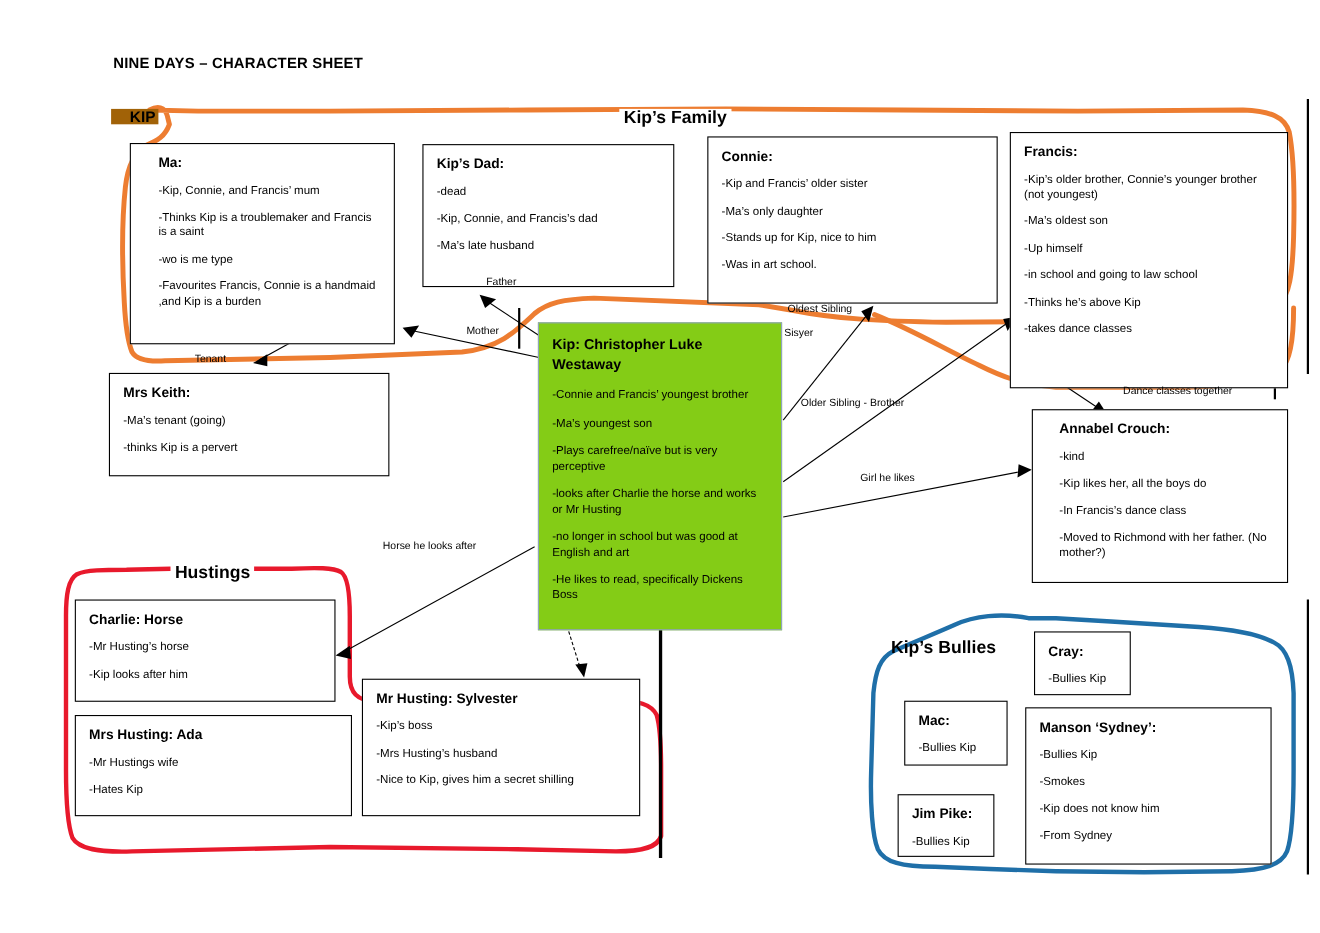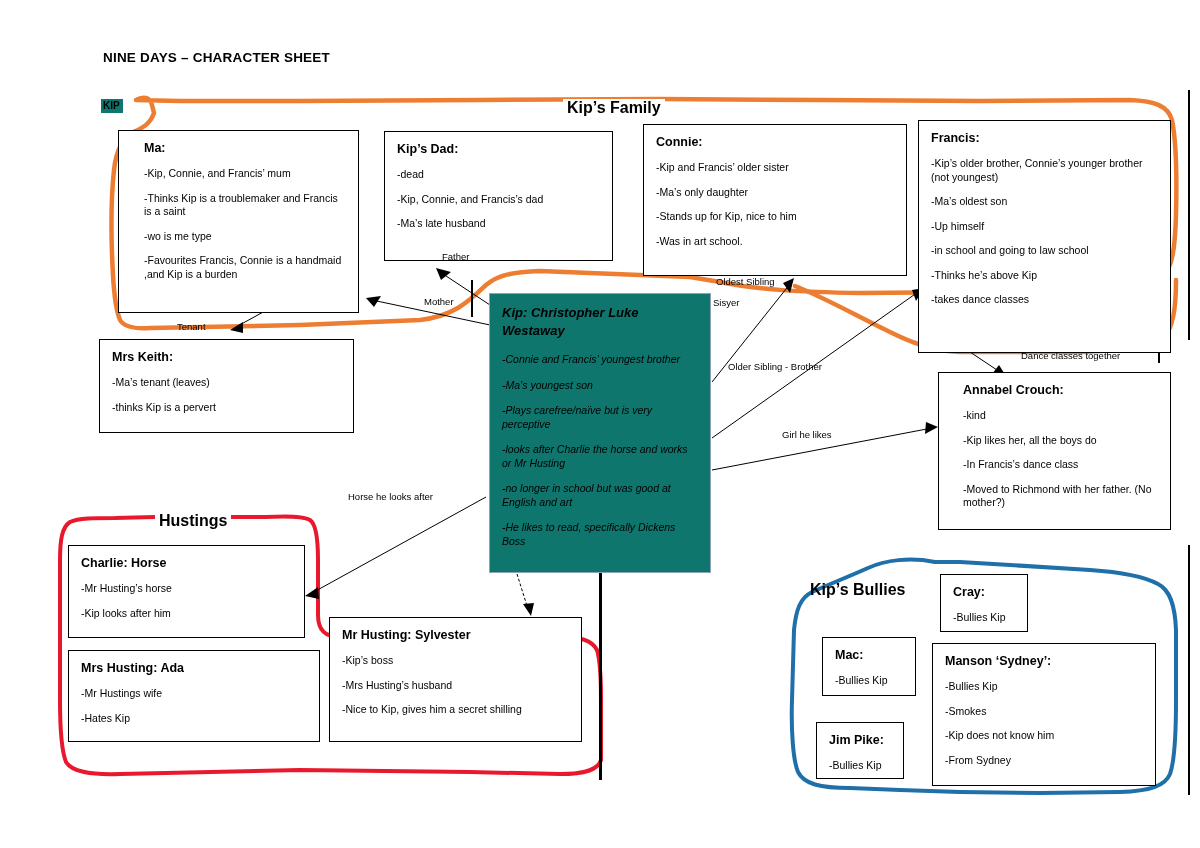--- a/index.html
+++ b/index.html
@@ -14,23 +14,23 @@
   #canvas{position:absolute;inset:0;width:1200px;height:848px;}
   #svg-layer{position:absolute;left:0;top:0;width:1200px;height:848px;pointer-events:none;}
 
   .doc-title{
     position:absolute;left:103px;top:50px;
     font-size:13.5px;font-weight:bold;letter-spacing:.2px;
   }
 
   .kip-tag{
     position:absolute;left:101px;top:99px;
-    background:#0f766e;
-    font-size:10px;font-weight:bold;
-    padding:1px 3px 1px 2px;
+    background:#a16207;
+    font-size:14px;font-weight:bold;
+    padding:1px 3px 1px 17px;
     line-height:12px;
     z-index:6;
   }
 
   .group-label{
     position:absolute;
     font-size:16px;font-weight:bold;
     background:#fff;
     padding:0 4px;
     z-index:5;
@@ -54,23 +54,22 @@
     line-height:15px;
   }
   .card .line{
     font-size:10.5px;
     line-height:13.5px;
     margin:0 0 11px 0;
   }
   .card .line:last-child{margin-bottom:0;}
 
   .card.kip{
-    background:#0f766e;
+    background:#84cc16;
     border:1px solid #8fa3bd;
-    font-style:italic;
   }
   .card.kip .title{font-size:13px;line-height:18px;margin-bottom:13px;}
   .card.kip .line{margin-bottom:12px;}
 
   .conn-label{
     position:absolute;
     font-size:9.5px;
     line-height:12px;
     background:transparent;
     z-index:5;
@@ -186,21 +185,21 @@
     <div class="line">-Kip’s older brother, Connie’s younger brother (not youngest)</div>
     <div class="line">-Ma’s oldest son</div>
     <div class="line">-Up himself</div>
     <div class="line">-in school and going to law school</div>
     <div class="line">-Thinks he’s above Kip</div>
     <div class="line">-takes dance classes</div>
   </div>
 
   <div class="card" style="left:99px;top:339px;width:255px;height:94px;">
     <div class="title">Mrs Keith:</div>
-    <div class="line">-Ma’s tenant (leaves)</div>
+    <div class="line">-Ma’s tenant (going)</div>
     <div class="line">-thinks Kip is a pervert</div>
   </div>
 
   <div class="card kip" style="left:489px;top:293px;width:222px;height:280px;">
     <div class="title">Kip: Christopher Luke Westaway</div>
     <div class="line">-Connie and Francis’ youngest brother</div>
     <div class="line">-Ma’s youngest son</div>
     <div class="line">-Plays carefree/naïve but is very perceptive</div>
     <div class="line">-looks after Charlie the horse and works or Mr Husting</div>
     <div class="line">-no longer in school but was good at English and art</div>

